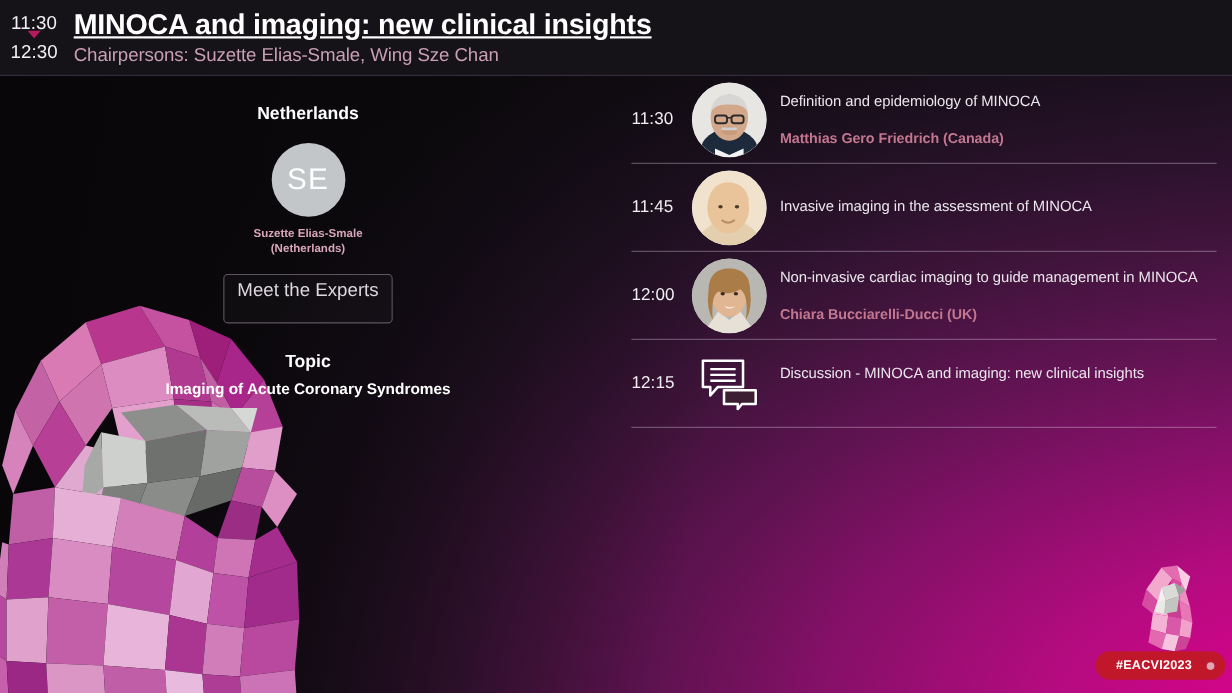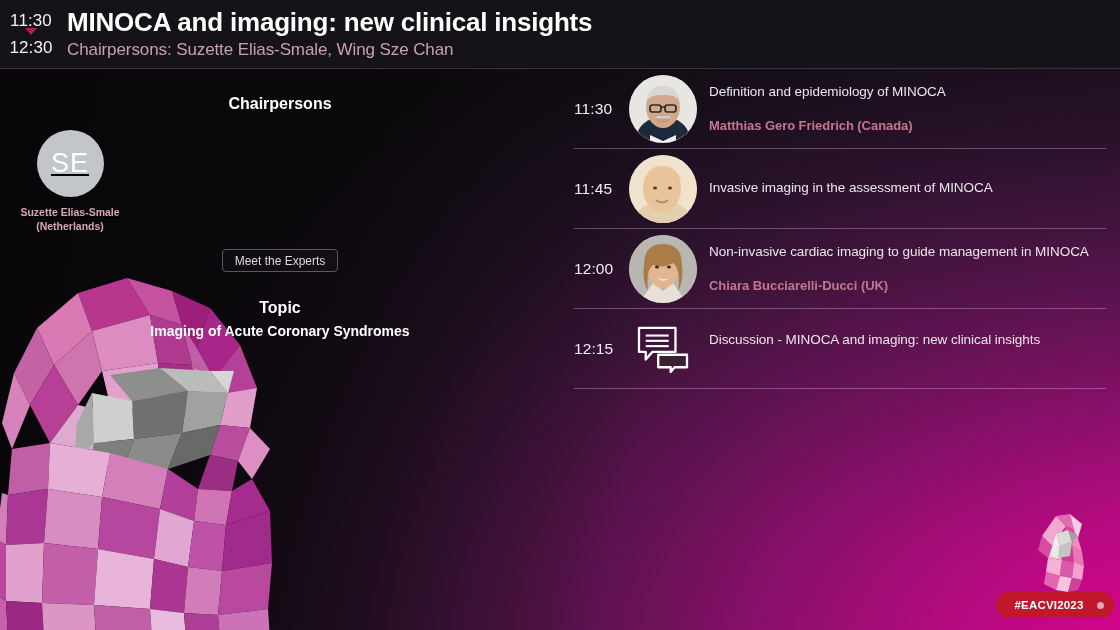--- a/index.html
+++ b/index.html
@@ -92,20 +92,21 @@
     display: flex;
     flex-direction: column;
     justify-content: center;
   }
   .session-title {
     color: #ffffff;
     font-size: 26px;
     font-weight: bold;
     letter-spacing: -0.2px;
     line-height: 1.12;
+    text-decoration: underline;
   }
   .session-sub {
     color: #c99fb3;
     font-size: 17px;
     line-height: 1.25;
     margin-top: 2px;
     letter-spacing: -0.1px;
   }
 
   
@@ -118,23 +119,23 @@
   }
   .chair-heading {
     text-align: center;
     color: #ffffff;
     font-size: 16px;
     font-weight: bold;
     margin-top: 26px;
   }
   .chair-row {
     display: flex;
+    justify-content: center;
     gap: 53px;
     margin-top: 17px;
-    text-decoration: underline;
   }
   .chair {
     display: flex;
     flex-direction: column;
     align-items: center;
     width: 140px;
   }
   .chair-avatar {
     width: 67px;
     height: 67px;
@@ -158,22 +159,22 @@
   .experts-wrap {
     display: flex;
     justify-content: center;
     margin-top: 15px;
   }
   .experts-btn {
     border: 1px solid #5d5560;
     border-radius: 4px;
     background: rgba(255,255,255,0.025);
     color: #ddd8e0;
-    font-size: 12px;
-    padding: 4px 12px 3px;
+    font-size: 17px;
+    padding: 4px 12px 19px;
     cursor: pointer;
   }
   .topic-heading {
     text-align: center;
     color: #ffffff;
     font-size: 16px;
     font-weight: bold;
     margin-top: 27px;
   }
   .topic-text {
@@ -307,21 +308,21 @@
       <span class="t t-end">12:30</span>
     </div>
     <div class="header-titles">
       <div class="session-title">MINOCA and imaging: new clinical insights</div>
       <div class="session-sub">Chairpersons: Suzette Elias-Smale, Wing Sze Chan</div>
     </div>
   </div>
 
   <div class="left-panel">
 
-    <div class="chair-heading">Chairpersons</div>
+    <div class="chair-heading">Netherlands</div>
 
     <div class="chair-row">
       <div class="chair">
         <div class="chair-avatar">SE</div>
         <div class="chair-name">
           <span>Suzette Elias-Smale</span><br>
           <span>(Netherlands)</span>
         </div>
       </div>
     </div>

